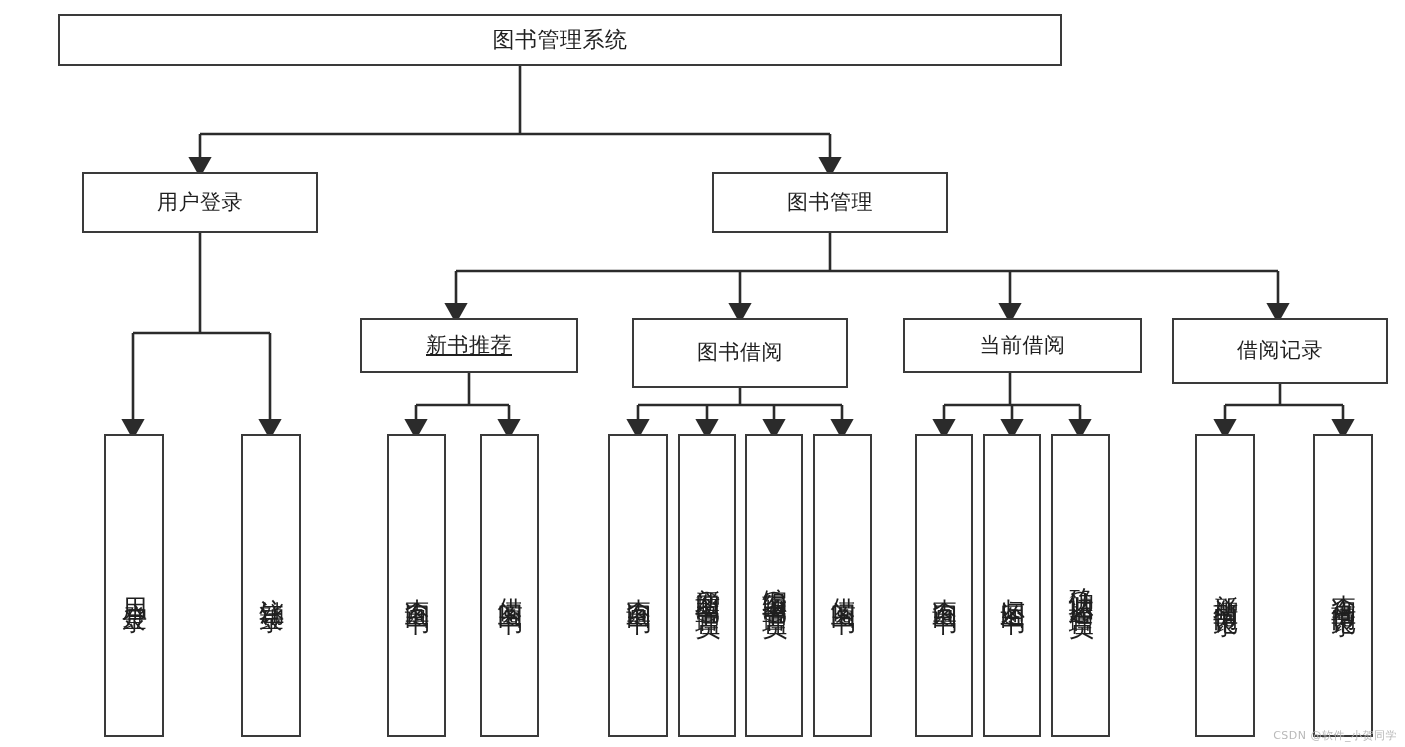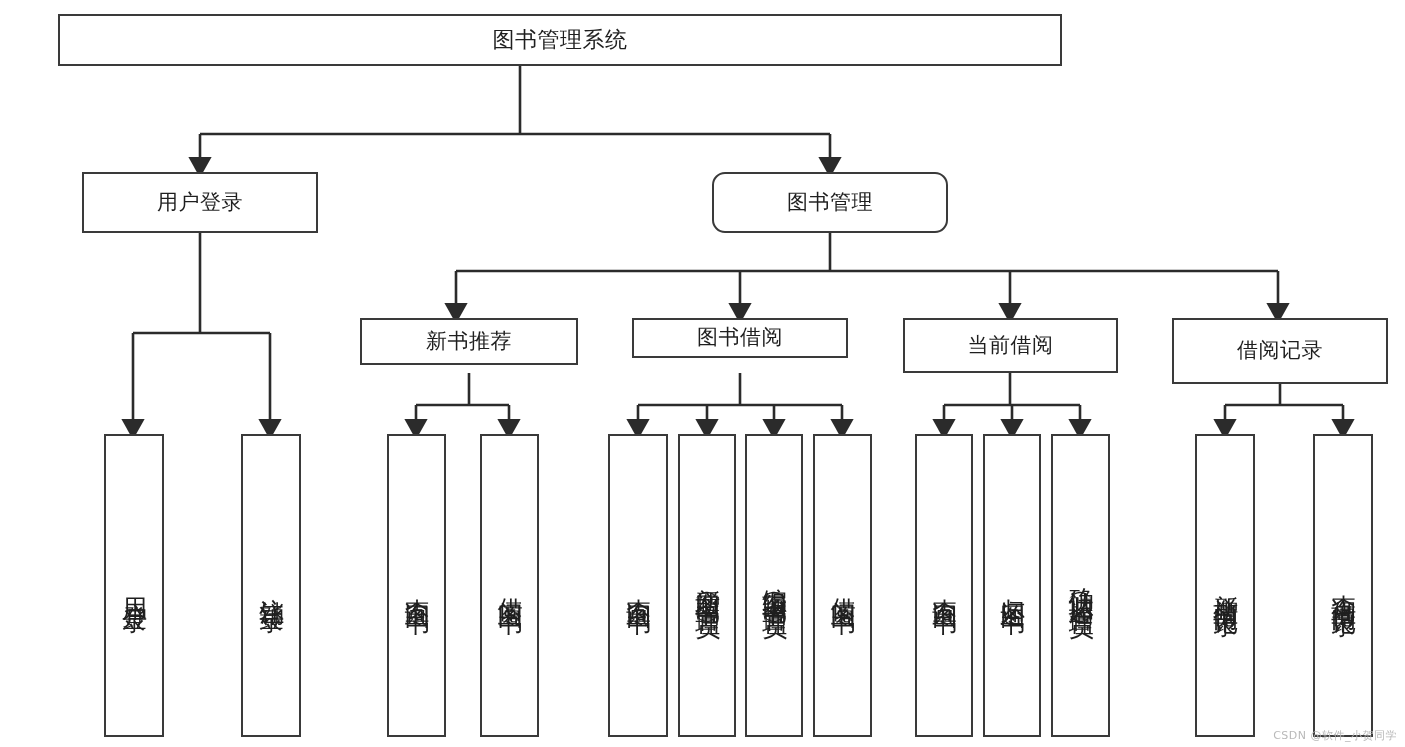--- a/index.html
+++ b/index.html
@@ -131,31 +131,31 @@
     </g>
   </svg>
 
   <div class="node horizontal root" style="left:18px; top:14px; width:1004px; height:52px;margin-left:40px;">
     <span class="node-label">图书管理系统</span>
   </div>
 
   <div class="node horizontal" style="left:82px; top:172px; width:236px; height:61px;">
     <span class="node-label">用户登录</span>
   </div>
-  <div class="node horizontal" style="left:712px; top:172px; width:236px; height:61px;border-radius:13px;">
+  <div class="node horizontal" style="left:712px; top:172px; width:236px; height:61px;">
     <span class="node-label">图书管理</span>
   </div>
 
-  <div class="node horizontal" style="left:360px; top:318px; width:218px; height:47px;">
+  <div class="node horizontal" style="left:360px; top:318px; width:218px; height:55px;text-decoration:underline;">
     <span class="node-label">新书推荐</span>
   </div>
-  <div class="node horizontal" style="left:632px; top:318px; width:216px; height:40px;">
+  <div class="node horizontal" style="left:632px; top:318px; width:216px; height:70px;">
     <span class="node-label">图书借阅</span>
   </div>
-  <div class="node horizontal" style="left:903px; top:318px; width:215px; height:55px;">
+  <div class="node horizontal" style="left:903px; top:318px; width:239px; height:55px;">
     <span class="node-label">当前借阅</span>
   </div>
   <div class="node horizontal" style="left:1172px; top:318px; width:216px; height:66px;">
     <span class="node-label">借阅记录</span>
   </div>
 
   <div class="node vertical" style="left:104px; top:434px; width:60px; height:303px;">
     <span class="node-label">用户登录</span>
   </div>
   <div class="node vertical" style="left:241px; top:434px; width:60px; height:303px;">

